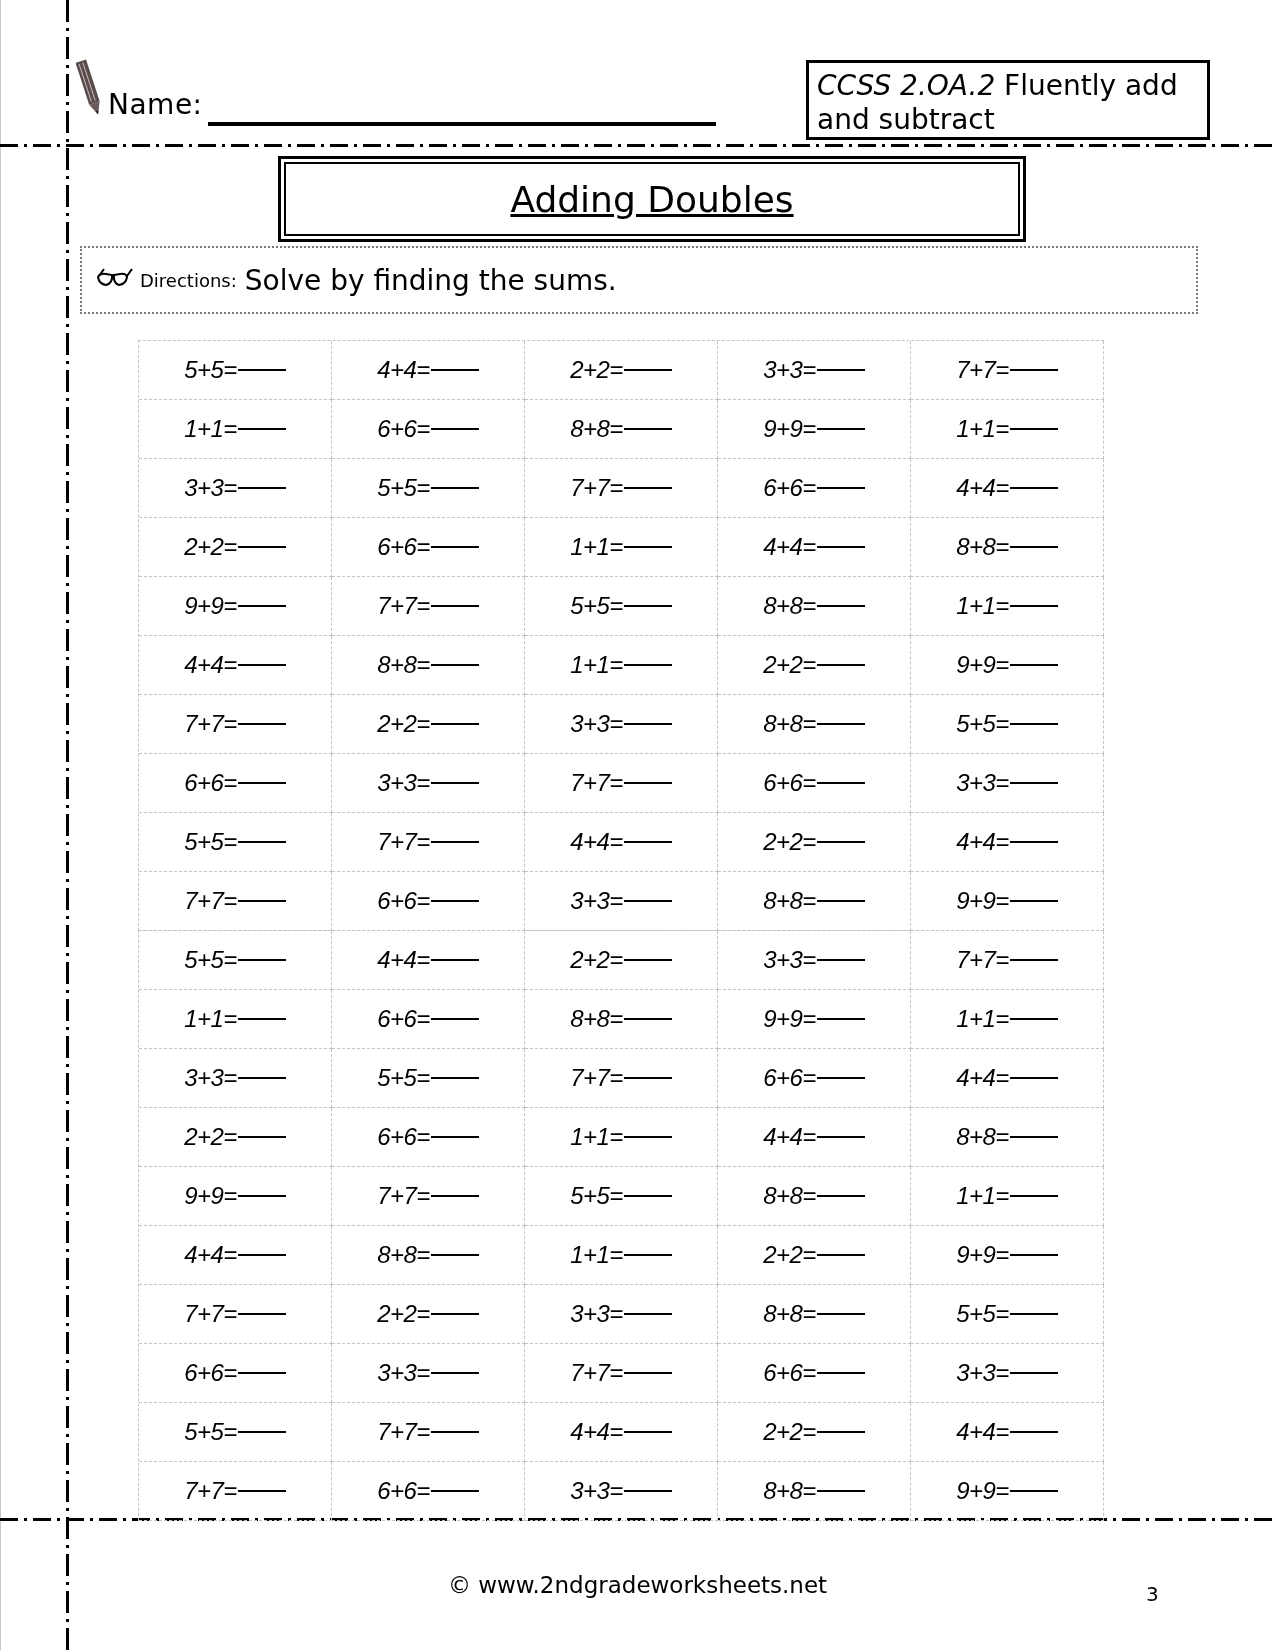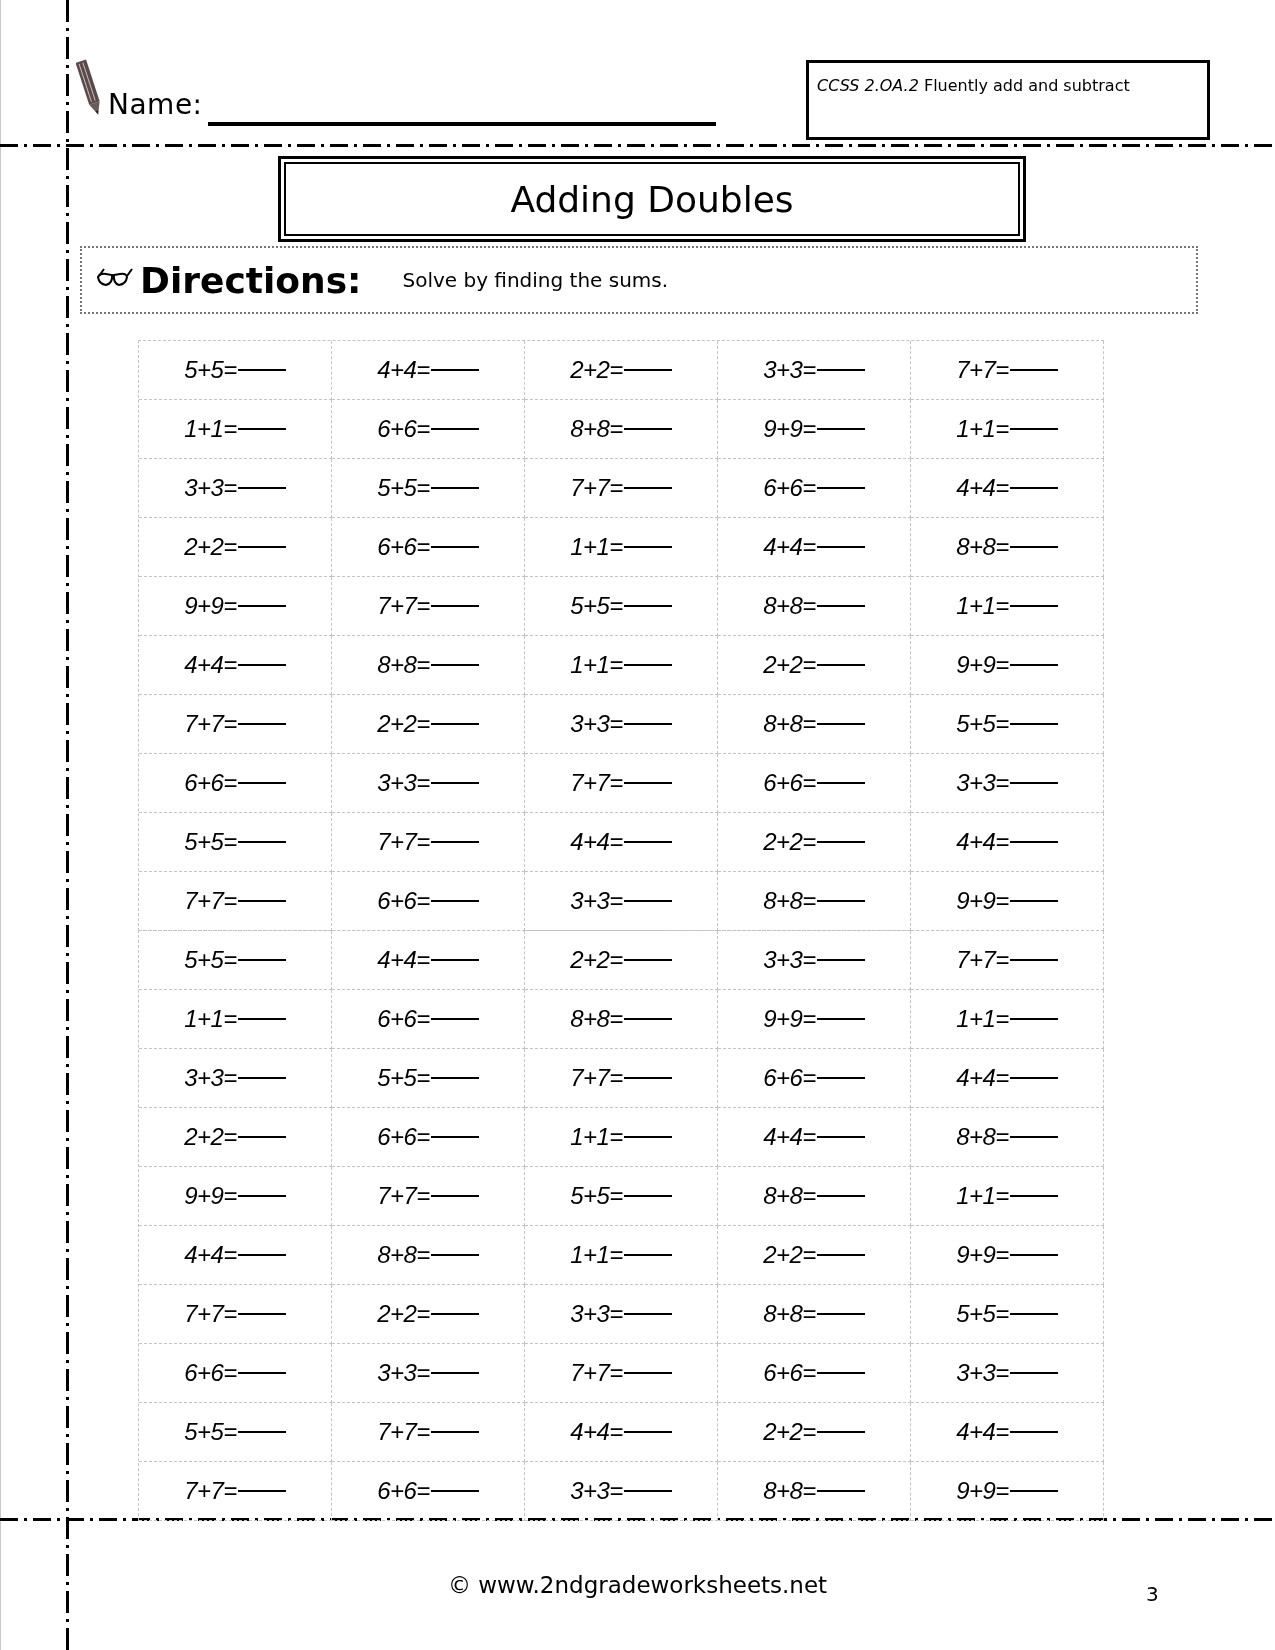--- a/index.html
+++ b/index.html
@@ -24,44 +24,44 @@
   .pencil { position: absolute; left: 0; top: 0; }
   .name-label {
     position: absolute; left: 32px; top: 32px; font-size: 28px;
     font-family: "DejaVu Sans", sans-serif; letter-spacing: 0.5px;
   }
   .name-line { position: absolute; left: 132px; top: 66px; width: 508px; height: 4px; background: #000; }
 
   .ccss-box {
     position: absolute; left: 806px; top: 60px; width: 404px; height: 80px;
     border: 3px solid #000; box-sizing: border-box;
-    padding: 6px 8px; font-size: 16px; line-height: 34px;
+    padding: 6px 8px; font-size: 28px; line-height: 34px;
     font-family: "DejaVu Sans", sans-serif;
   }
   .ccss-code { font-style: italic; }
 
   .title-box {
     position: absolute; left: 278px; top: 156px; width: 748px; height: 86px;
     border: 3px solid #000; box-sizing: border-box; padding: 3px;
   }
   .title-inner {
     width: 100%; height: 100%; border: 2px solid #000; box-sizing: border-box;
     display: flex; align-items: center; justify-content: center;
-    font-size: 36px; font-family: "DejaVu Sans", sans-serif;
+    font-size: 36px; font-family: "DejaVu Sans", sans-serif; text-decoration: underline;
   }
 
   .directions {
     position: absolute; left: 80px; top: 246px; width: 1118px; height: 68px;
     border: 2px dotted #777; box-sizing: border-box;
     display: flex; align-items: center; padding-left: 14px;
     font-size: 24px;
   }
   .glasses { margin-right: 4px; margin-top: -4px; }
-  .dir-label { font-weight: bold; font-size: 36px; margin-right: 8px; }
-  .dir-text { font-size: 20px; margin-left: 33px; }
+  .dir-label { font-weight: normal; font-size: 18px; margin-right: 8px; }
+  .dir-text { font-size: 28px; }
 
   .grid-block {
     position: absolute; left: 138px; width: 965px;
     display: grid; grid-template-columns: repeat(5, 193px);
     border-top: 1px dashed #c4c4c4; border-left: 1px dashed #c4c4c4; font-style: italic;
   }
   .cell {
     height: 58px; border-right: 1px dashed #c4c4c4; border-bottom: 1px dashed #c4c4c4;
     display: flex; align-items: center; justify-content: center;
     font-family: "Liberation Sans", sans-serif; font-size: 24px;

